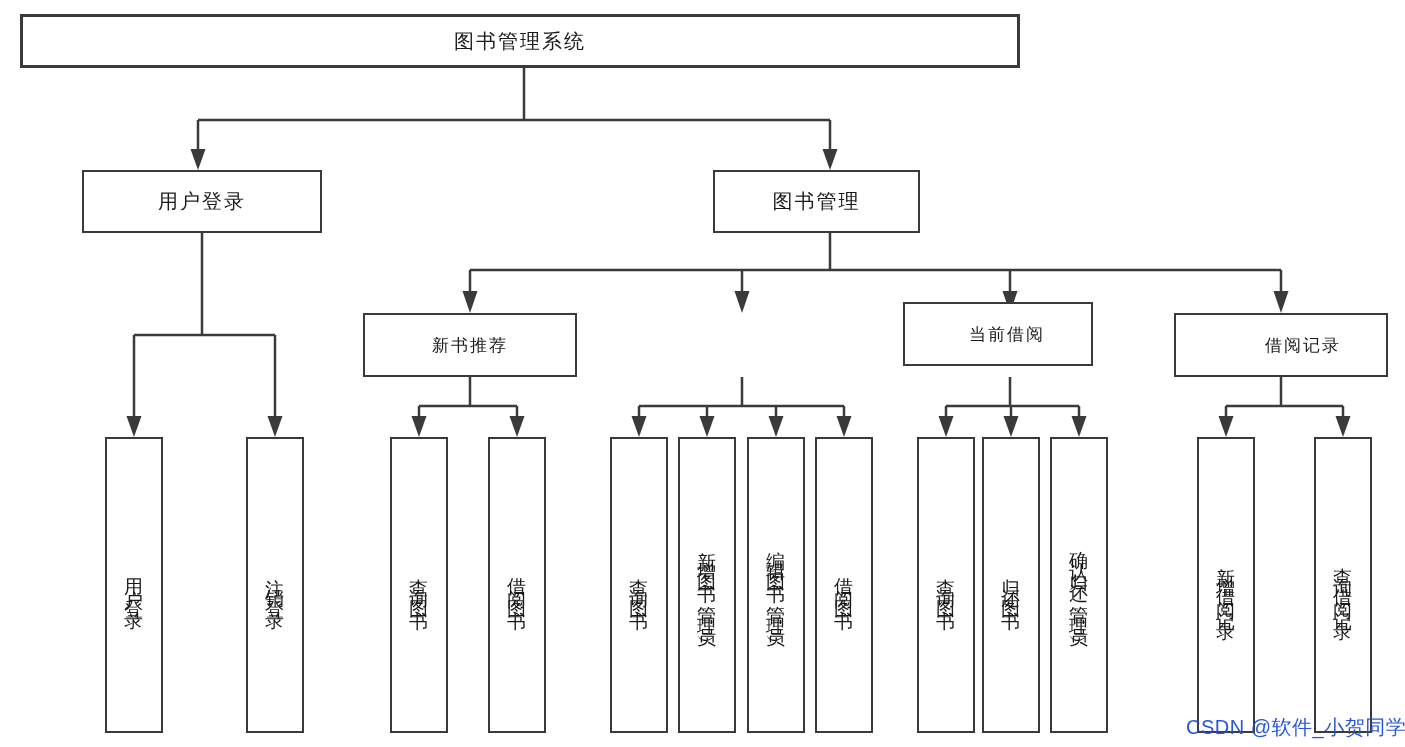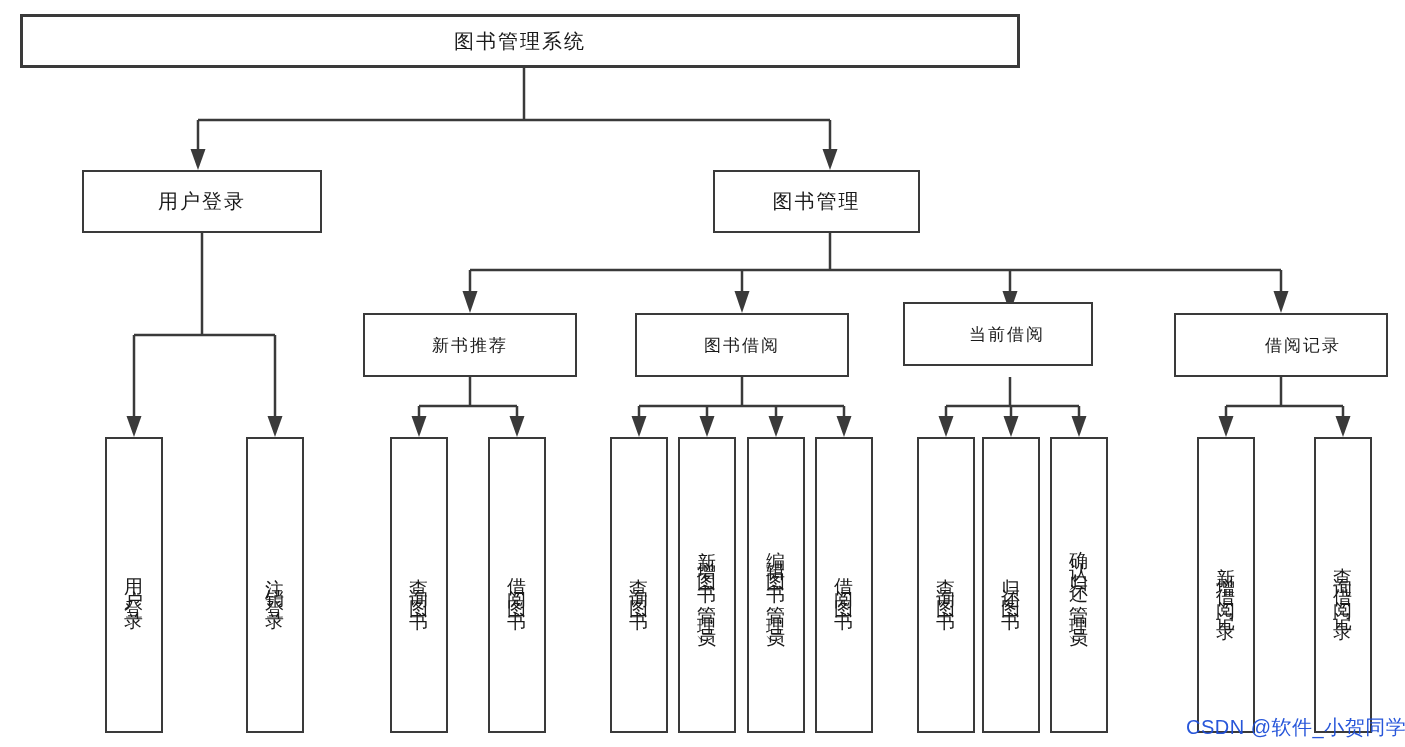--- a/index.html
+++ b/index.html
@@ -151,23 +151,20 @@
   <div class="box h" style="left:82px; top:170px; width:240px; height:63px;">
     <span>用户登录</span>
   </div>
   <div class="box h" style="left:713px; top:170px; width:207px; height:63px;">
     <span>图书管理</span>
   </div>
 
   <div class="box h l3" style="left:363px; top:313px; width:214px; height:64px;">
     <span>新书推荐</span>
   </div>
-  <div class="box h l3" style="left:635px; top:313px; width:214px; height:64px;">
-    <span>图书借阅</span>
-  </div>
   <div class="box h l3" style="left:903px; top:302px; width:190px; height:64px;padding-left:18px;">
     <span>当前借阅</span>
   </div>
   <div class="box h l3" style="left:1174px; top:313px; width:214px; height:64px;padding-left:44px;">
     <span>借阅记录</span>
   </div>
 
   <div class="box v" style="left:105px; top:437px; width:58px; height:296px;">
     <span>用户登录</span>
   </div>

